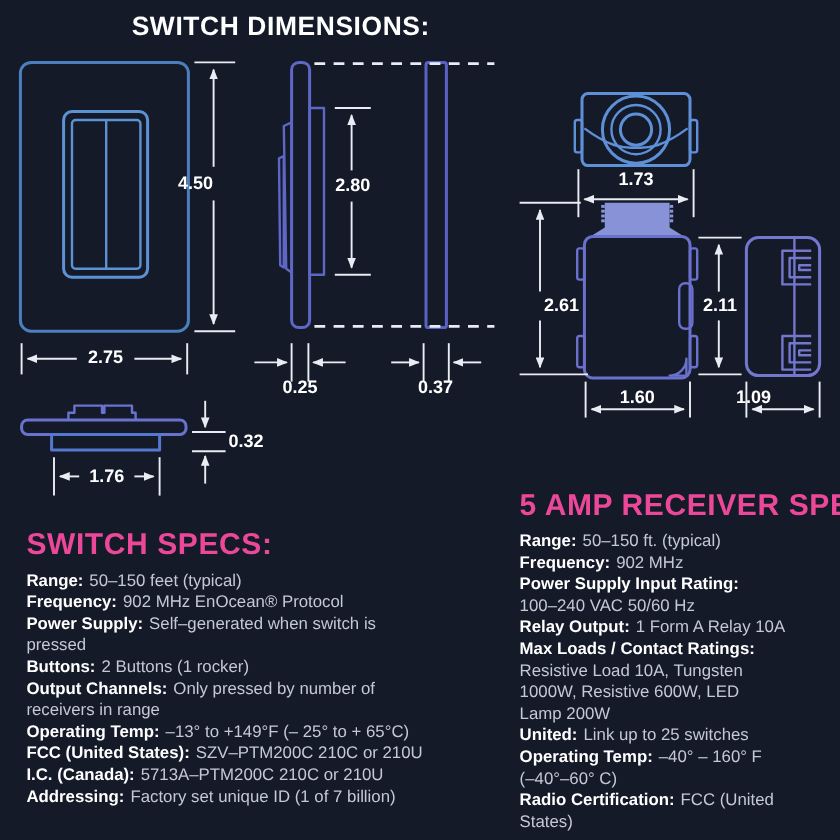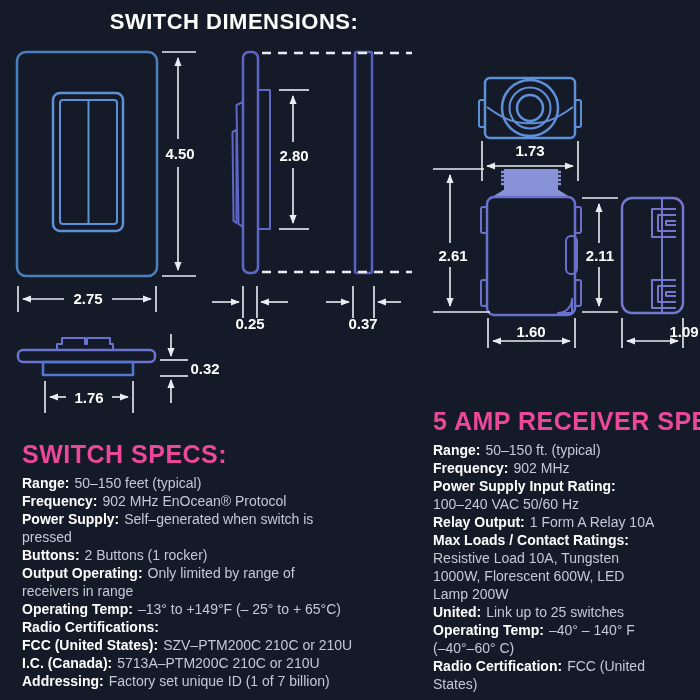--- a/index.html
+++ b/index.html
@@ -175,55 +175,54 @@
       <line x1="575" y1="318" x2="575" y2="348"></line>
       <line x1="493" y1="341" x2="570" y2="341" marker-start="url(#arr)" marker-end="url(#arr)"></line>
 
       <line x1="622" y1="318" x2="622" y2="348"></line>
       <line x1="683" y1="318" x2="683" y2="348"></line>
       <line x1="627" y1="341" x2="678" y2="341" marker-start="url(#arr)" marker-end="url(#arr)"></line>
     </g>
   </svg>
 
   <div>
-    <span class="dim" style="left:180px;top:153px">4.50</span>
+    <span class="dim" style="left:163px;top:153px">4.50</span>
     <span class="dim" style="left:88px;top:298px">2.75</span>
     <span class="dim" style="left:294px;top:155px">2.80</span>
     <span class="dim" style="left:250px;top:323px">0.25</span>
     <span class="dim" style="left:363px;top:323px">0.37</span>
     <span class="dim" style="left:205px;top:368px">0.32</span>
     <span class="dim" style="left:89px;top:397px">1.76</span>
     <span class="dim" style="left:530px;top:150px">1.73</span>
-    <span class="dim" style="left:453px;top:255px">2.61</span>
+    <span class="dim" style="left:468px;top:255px">2.61</span>
     <span class="dim" style="left:600px;top:255px">2.11</span>
     <span class="dim" style="left:531px;top:331px">1.60</span>
-    <span class="dim" style="left:684px;top:331px">1.09</span>
+    <span class="dim" style="left:628px;top:331px">1.09</span>
   </div>
 
   <div class="specs" style="left:22px;top:440px">
     <h2>SWITCH SPECS:</h2>
     <div>
 
         <div class="spec-line"><b class="lbl">Range:</b><span class="val">50–150 feet (typical)</span></div>
 
         <div class="spec-line"><b class="lbl">Frequency:</b><span class="val">902 MHz EnOcean® Protocol</span></div>
 
         <div class="spec-line"><b class="lbl">Power Supply:</b><span class="val">Self–generated when switch is</span></div>
 
         <div class="spec-line"><b class="lbl"></b><span class="val">pressed</span></div>
 
         <div class="spec-line"><b class="lbl">Buttons:</b><span class="val">2 Buttons (1 rocker)</span></div>
 
-        <div class="spec-line"><b class="lbl">Output Operating:</b><span class="val">Only limited by range of</span></div>
+        <div class="spec-line"><b class="lbl">Output Channels:</b><span class="val">Only pressed by number of</span></div>
 
         <div class="spec-line"><b class="lbl"></b><span class="val">receivers in range</span></div>
 
         <div class="spec-line"><b class="lbl">Operating Temp:</b><span class="val">–13° to +149°F (– 25° to + 65°C)</span></div>
 
-        <div class="spec-line"><b class="lbl">Radio Certifications:</b><span class="val"></span></div>
 
         <div class="spec-line"><b class="lbl">FCC (United States):</b><span class="val">SZV–PTM200C 210C or 210U</span></div>
 
         <div class="spec-line"><b class="lbl">I.C. (Canada):</b><span class="val">5713A–PTM200C 210C or 210U</span></div>
 
         <div class="spec-line"><b class="lbl">Addressing:</b><span class="val">Factory set unique ID (1 of 7 billion)</span></div>
       </div>
   </div>
 
   <div class="specs" style="left:433px;top:407px">
@@ -237,27 +236,27 @@
         <div class="spec-line"><b class="lbl">Power Supply Input Rating:</b><span class="val"></span></div>
 
         <div class="spec-line"><b class="lbl"></b><span class="val">100–240 VAC 50/60 Hz</span></div>
 
         <div class="spec-line"><b class="lbl">Relay Output:</b><span class="val">1 Form A Relay 10A</span></div>
 
         <div class="spec-line"><b class="lbl">Max Loads / Contact Ratings:</b><span class="val"></span></div>
 
         <div class="spec-line"><b class="lbl"></b><span class="val">Resistive Load 10A, Tungsten</span></div>
 
-        <div class="spec-line"><b class="lbl"></b><span class="val">1000W, Florescent 600W, LED</span></div>
+        <div class="spec-line"><b class="lbl"></b><span class="val">1000W, Resistive 600W, LED</span></div>
 
         <div class="spec-line"><b class="lbl"></b><span class="val">Lamp 200W</span></div>
 
         <div class="spec-line"><b class="lbl">United:</b><span class="val">Link up to 25 switches</span></div>
 
-        <div class="spec-line"><b class="lbl">Operating Temp:</b><span class="val">–40° – 140° F</span></div>
+        <div class="spec-line"><b class="lbl">Operating Temp:</b><span class="val">–40° – 160° F</span></div>
 
         <div class="spec-line"><b class="lbl"></b><span class="val">(–40°–60° C)</span></div>
 
         <div class="spec-line"><b class="lbl">Radio Certification:</b><span class="val">FCC (United</span></div>
 
         <div class="spec-line"><b class="lbl"></b><span class="val">States)</span></div>
       </div>
   </div>
 
 </div>

